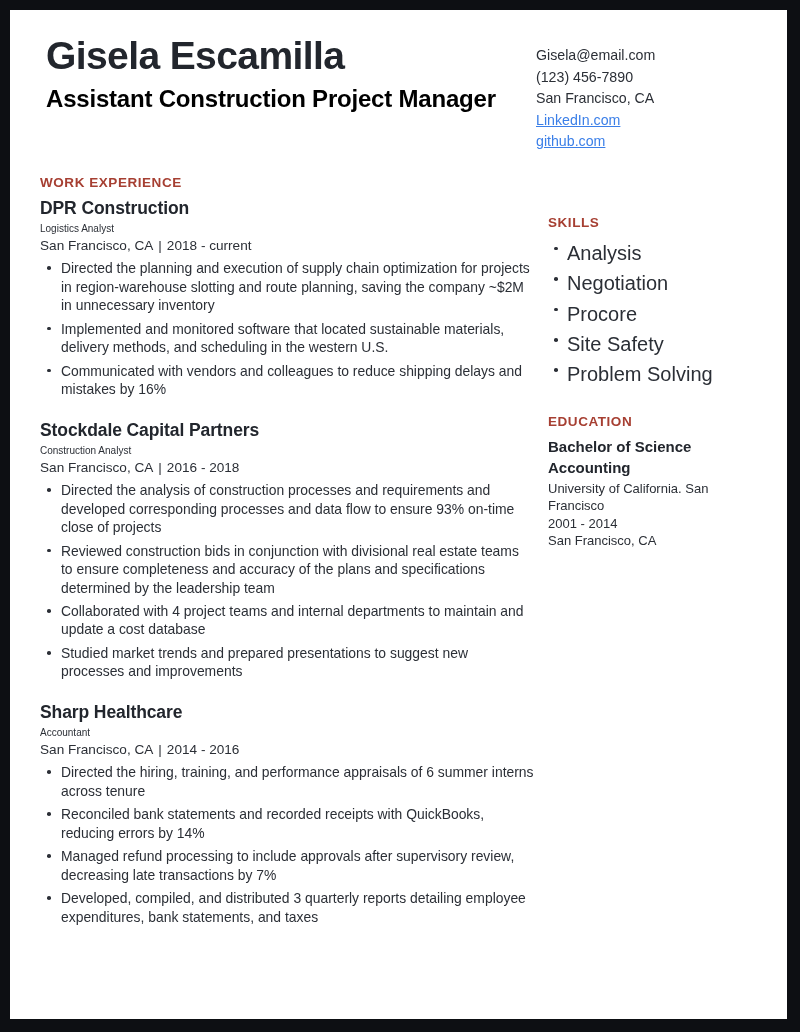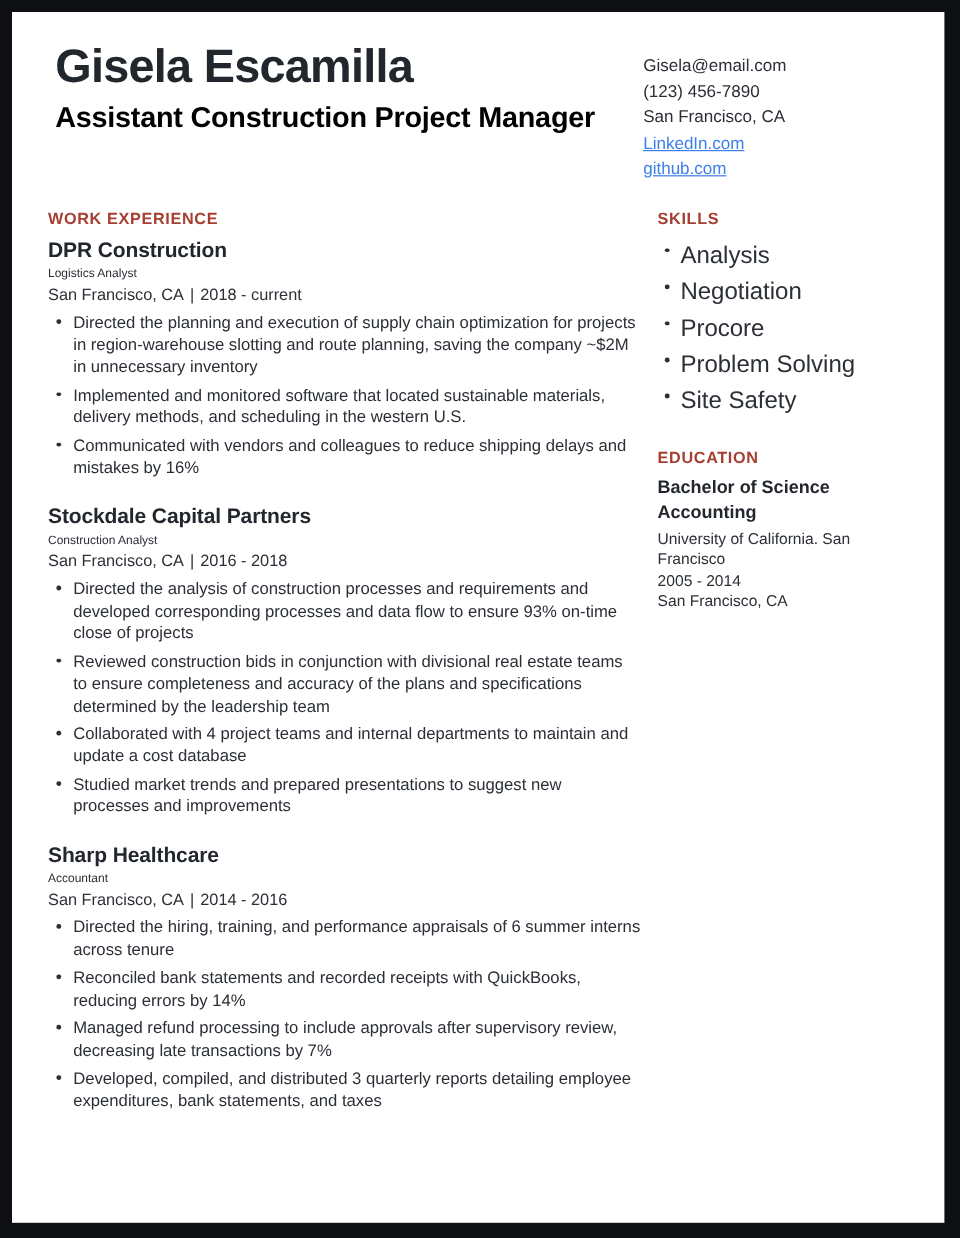--- a/index.html
+++ b/index.html
@@ -72,21 +72,21 @@
     display: inline-block;
     cursor: pointer;
   }
 
   
   .resume-body {
     display: flex;
     align-items: flex-start;
   }
   .col-main { width: 508px; flex: none; padding-right: 14px; }
-  .col-side { width: 215px; flex: none; }
+  .col-side { width: 215px; flex: none; margin-top: 40px; }
 
   .section-title {
     font-size: 13.5px;
     font-weight: bold;
     letter-spacing: 0.55px;
     color: #a63f32;
     text-transform: uppercase;
     margin: 0 0 8px 0;
   }
   .section-title.side-title { margin-bottom: 9px; }
@@ -257,32 +257,32 @@
       </div>
 
       <div class="col-side">
 
         <div class="side-section">
           <div class="section-title side-title">SKILLS</div>
           <ul class="skill-list">
             <li class="skill-item">Analysis</li>
             <li class="skill-item">Negotiation</li>
             <li class="skill-item">Procore</li>
+            <li class="skill-item">Site Safety</li>
             <li class="skill-item">Problem Solving</li>
-            <li class="skill-item">Site Safety</li>
           </ul>
         </div>
 
         <div class="side-section">
           <div class="section-title side-title">EDUCATION</div>
           <div>
             <div class="edu-degree">Bachelor of Science</div>
             <div class="edu-degree">Accounting</div>
             <div class="edu-line">University of California. San Francisco</div>
-            <div class="edu-line">2005 - 2014</div>
+            <div class="edu-line">2001 - 2014</div>
             <div class="edu-line">San Francisco, CA</div>
           </div>
         </div>
 
       </div>
     </div>
 
   </div>
 </div>
 

